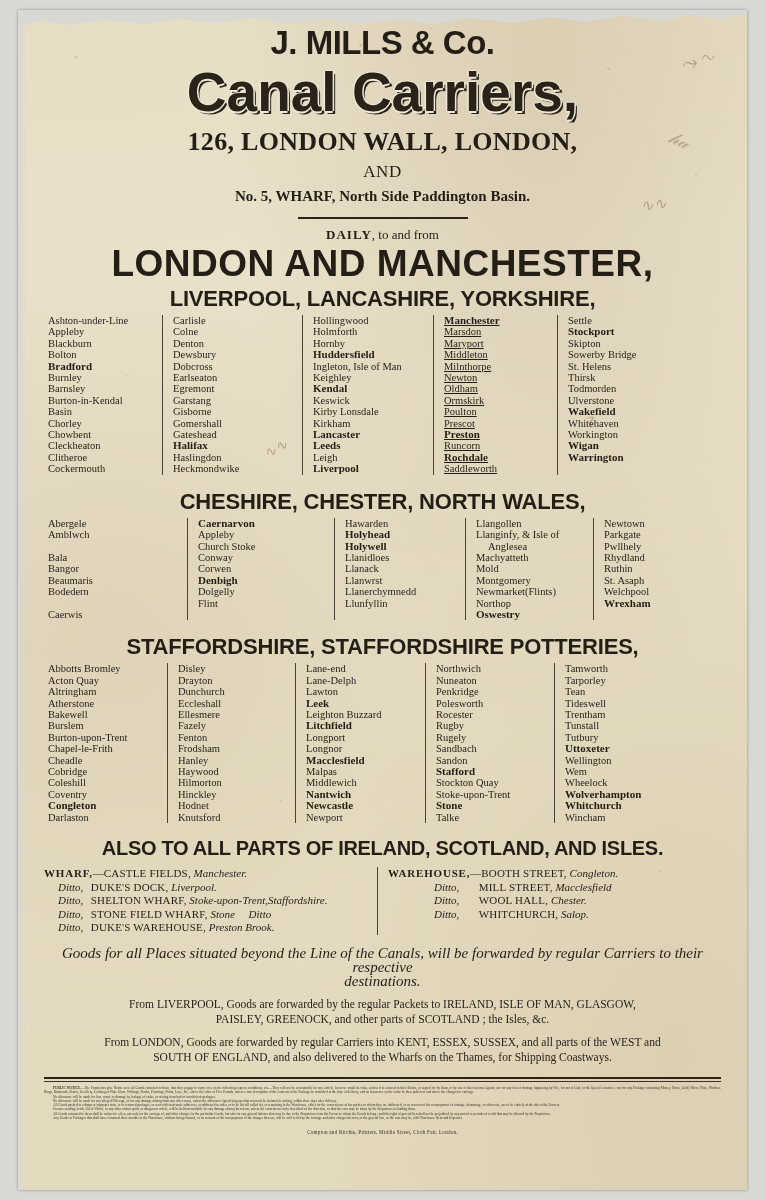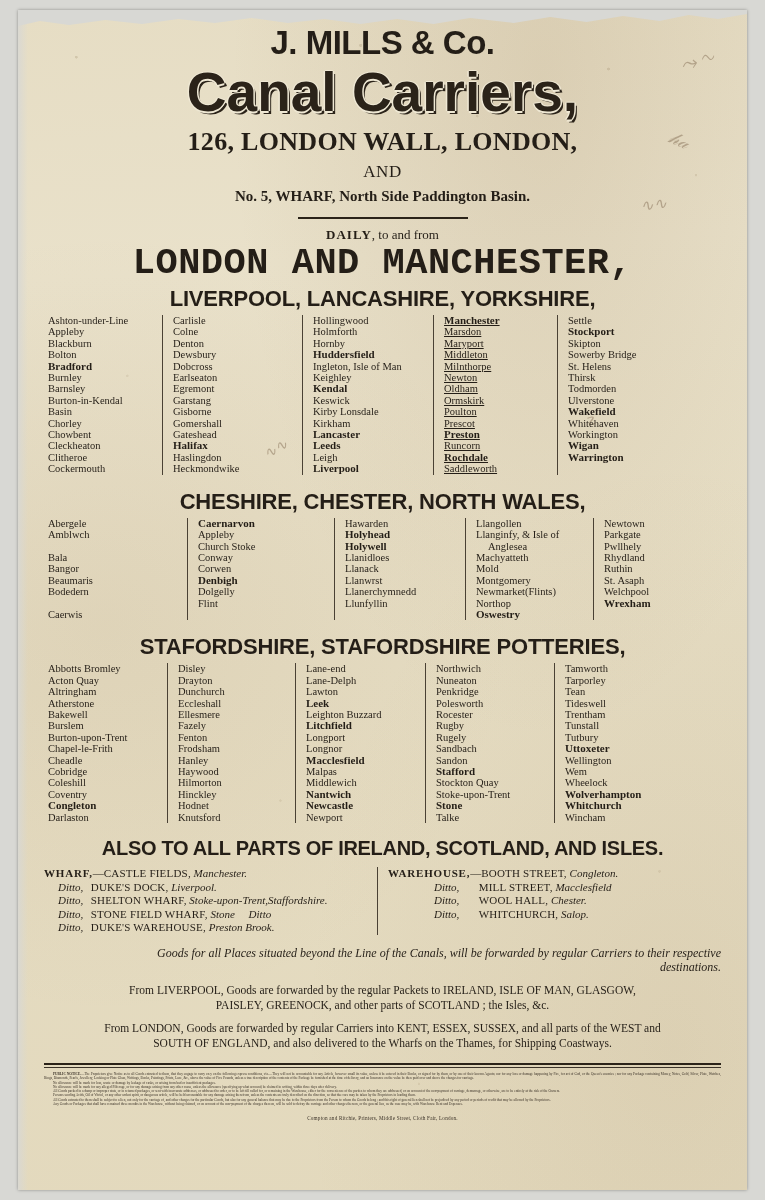--- a/index.html
+++ b/index.html
@@ -98,21 +98,21 @@
   }
   .rule{
     width:170px;height:2px;background:#2b2319;margin:12px auto 0;
   }
   .h-daily{
     text-align:center;font-size:13px;margin-top:8px;font-family:"Liberation Serif", serif;
   }
   .h-daily b{letter-spacing:1px;}
   .h-london{
     text-align:center;
-    font-family:Liberation Mono, monospace;
+    font-family:Liberation Sans, sans-serif;
     font-weight:bold;
     font-size:37px;
     line-height:1;
     margin-top:2px;
     letter-spacing:.5px;
   }
   .sec-title{
     text-align:center;
     font-family:"Liberation Sans", sans-serif;
     font-weight:bold;
@@ -170,21 +170,21 @@
   .wh-col.right{border-left:1px solid #4a4134;padding-left:10px;}
   .wh-row{display:flex;line-height:13.6px;white-space:nowrap;}
   .wh-lbl{font-weight:bold;letter-spacing:.8px;}
   .wh-ditto{font-style:italic;width:44px;flex:0 0 44px;text-align:left;padding-left:14px;box-sizing:border-box;}
   .wh-ditto.r{padding-left:46px;width:88px;flex:0 0 88px;}
   .wh-name{letter-spacing:.2px;}
   .it{font-style:italic;}
 
   
   .p-goods{
-    text-align:right;font-style:italic;font-size:12px;line-height:14px;
+    text-align:center;font-style:italic;font-size:15px;line-height:14px;
     margin-top:11px;font-family:"Liberation Serif", serif;
   }
   .p-from{
     text-align:center;font-size:11.5px;line-height:14.5px;margin-top:9px;
     font-family:"Liberation Serif", serif;
   }
   .rule2{height:2px;background:#2b2319;margin:13px 0 0;}
   .rule3{height:1px;background:#3a3228;margin:2px 0 0;}
 
   
@@ -366,21 +366,21 @@
           <div class="">Parkgate</div>
           <div class="">Pwllhely</div>
           <div class="">Rhydland</div>
           <div class="">Ruthin</div>
           <div class="">St. Asaph</div>
           <div class="">Welchpool</div>
           <div class="b ">Wrexham</div>
         </div>
       </div>
 
-    <div class="sec-title s2">STAFORDSHIRE, STAFORDSHIRE POTTERIES,</div>
+    <div class="sec-title s2">STAFFORDSHIRE, STAFFORDSHIRE POTTERIES,</div>
     <div class="cols sec3" id="sec2">
         <div class="col">
           <div class="">Abbotts Bromley</div>
           <div class="">Acton Quay</div>
           <div class="">Altringham</div>
           <div class="">Atherstone</div>
           <div class="">Bakewell</div>
           <div class="">Burslem</div>
           <div class="">Burton-upon-Trent</div>
           <div class="">Chapel-le-Frith</div>

